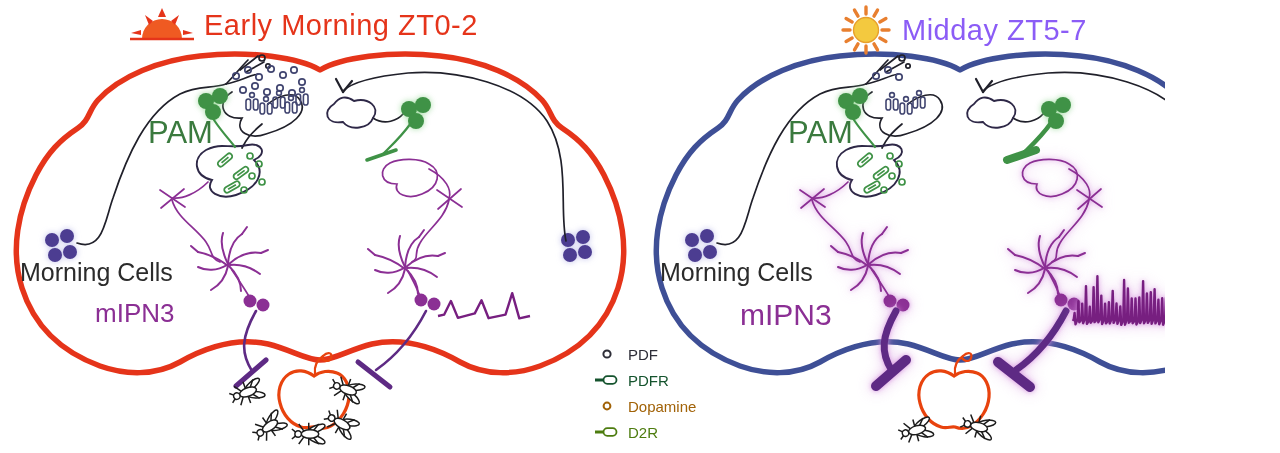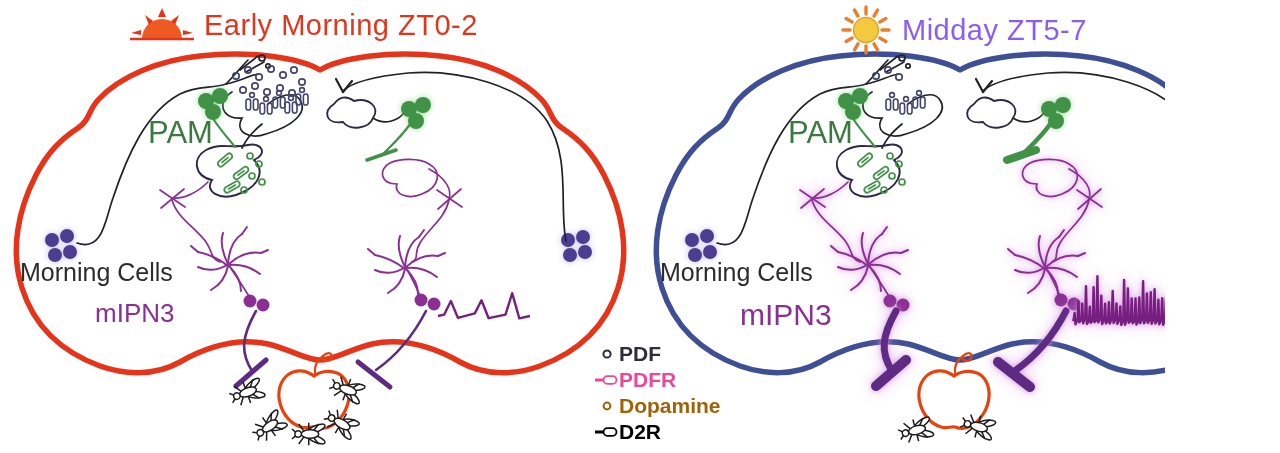--- a/index.html
+++ b/index.html
@@ -65,21 +65,21 @@
 
   
   text{font-family:"Liberation Sans", sans-serif;}
   .t-pam{fill:var(--c-green_dark,#3a7a3e);font-size:31px;}
   .t-mc{fill:var(--c-text,#2b2b2b);font-size:25px;}
   .t-mipn3{fill:var(--c-mipn3,#8b2f94);font-size:26px;}
   .p-right .t-mipn3{font-size:30px;}
 
   
   .legend{position:absolute;left:594px;top:341px;z-index:4;}
-  .lrow{display:flex;align-items:center;gap:1px;font-size:21px;height:26px;font-weight:bold;}
+  .lrow{display:flex;align-items:center;gap:10px;font-size:15px;height:26px;}
   .lrow svg{flex:0 0 auto;}
 </style>
 </head>
 <body>
 
 <div id="stage">
 
   <section class="panel p-left" style="--outline: #e5341a;">
     <div class="title-row">
       <svg width="64" height="42" viewBox="0 0 64 42">
@@ -341,34 +341,34 @@
     </svg>
   </section>
 
   <div class="legend">
     <div class="lrow" style="color: rgb(46, 46, 56);">
       <svg width="24" height="18" viewBox="0 0 24 18">
         <circle cx="13" cy="9" r="3.6" fill="none" stroke="currentColor" stroke-width="2"></circle>
       </svg>
       <span>PDF</span>
     </div>
-    <div class="lrow" style="color: #ec4899; text-align: center;">
+    <div class="lrow" style="color: #14532d; text-align: center;">
       <svg width="24" height="18" viewBox="0 0 24 18">
         <line x1="1" y1="9" x2="10" y2="9" stroke="currentColor" stroke-width="3"></line>
         <rect x="9.5" y="5.2" width="13" height="7.6" rx="3.8" fill="none" stroke="currentColor" stroke-width="1.8"></rect>
       </svg>
       <span>PDFR</span>
     </div>
     <div class="lrow" style="color: #a16207;">
       <svg width="24" height="18" viewBox="0 0 24 18">
         <circle cx="13" cy="9" r="3.4" fill="none" stroke="currentColor" stroke-width="2"></circle>
       </svg>
       <span>Dopamine</span>
     </div>
-    <div class="lrow" style="color: #000000;">
+    <div class="lrow" style="color: #4d7c0f;">
       <svg width="24" height="18" viewBox="0 0 24 18">
         <line x1="1" y1="9" x2="10" y2="9" stroke="currentColor" stroke-width="3"></line>
         <rect x="9.5" y="5.2" width="13" height="7.6" rx="3.8" fill="none" stroke="currentColor" stroke-width="1.8"></rect>
       </svg>
       <span>D2R</span>
     </div>
   </div>
 </div>
 
 </body></html>

